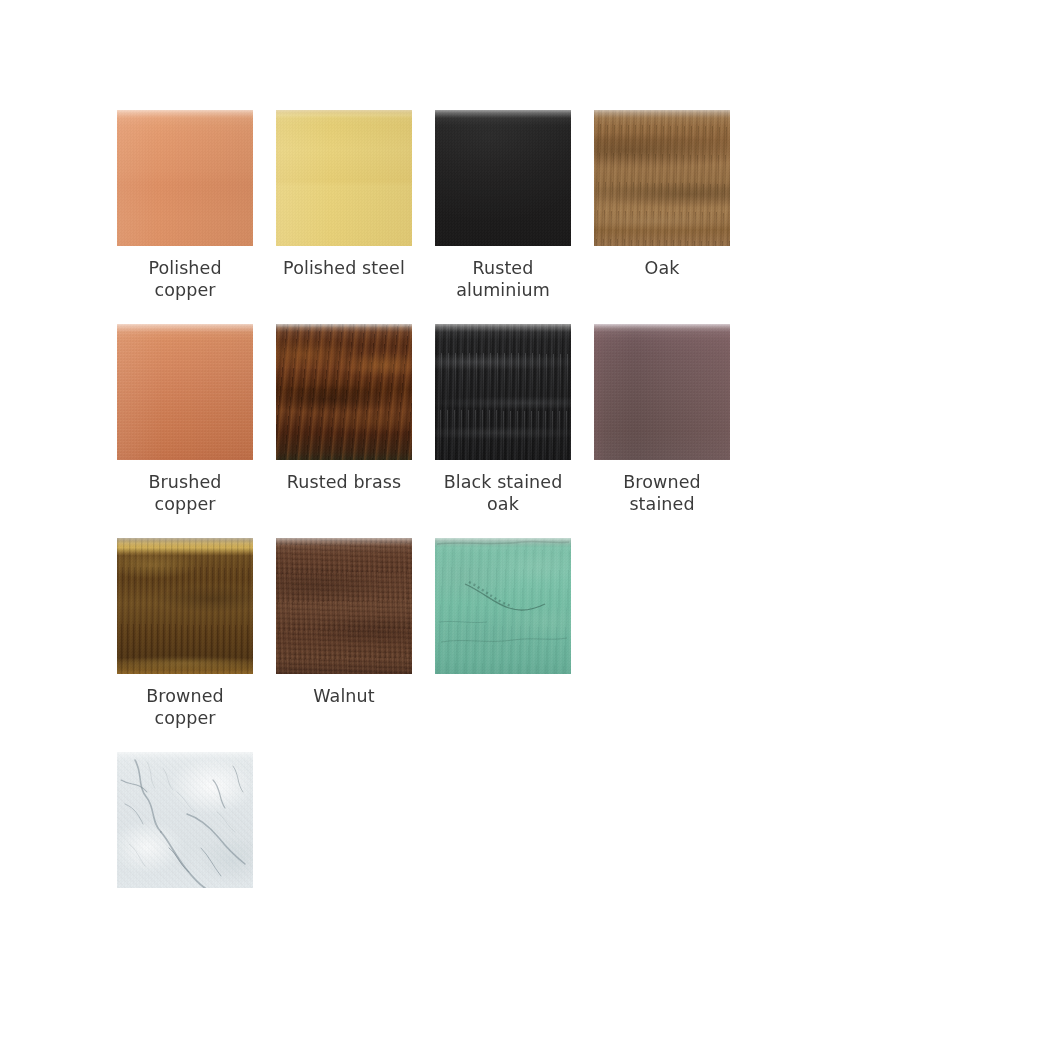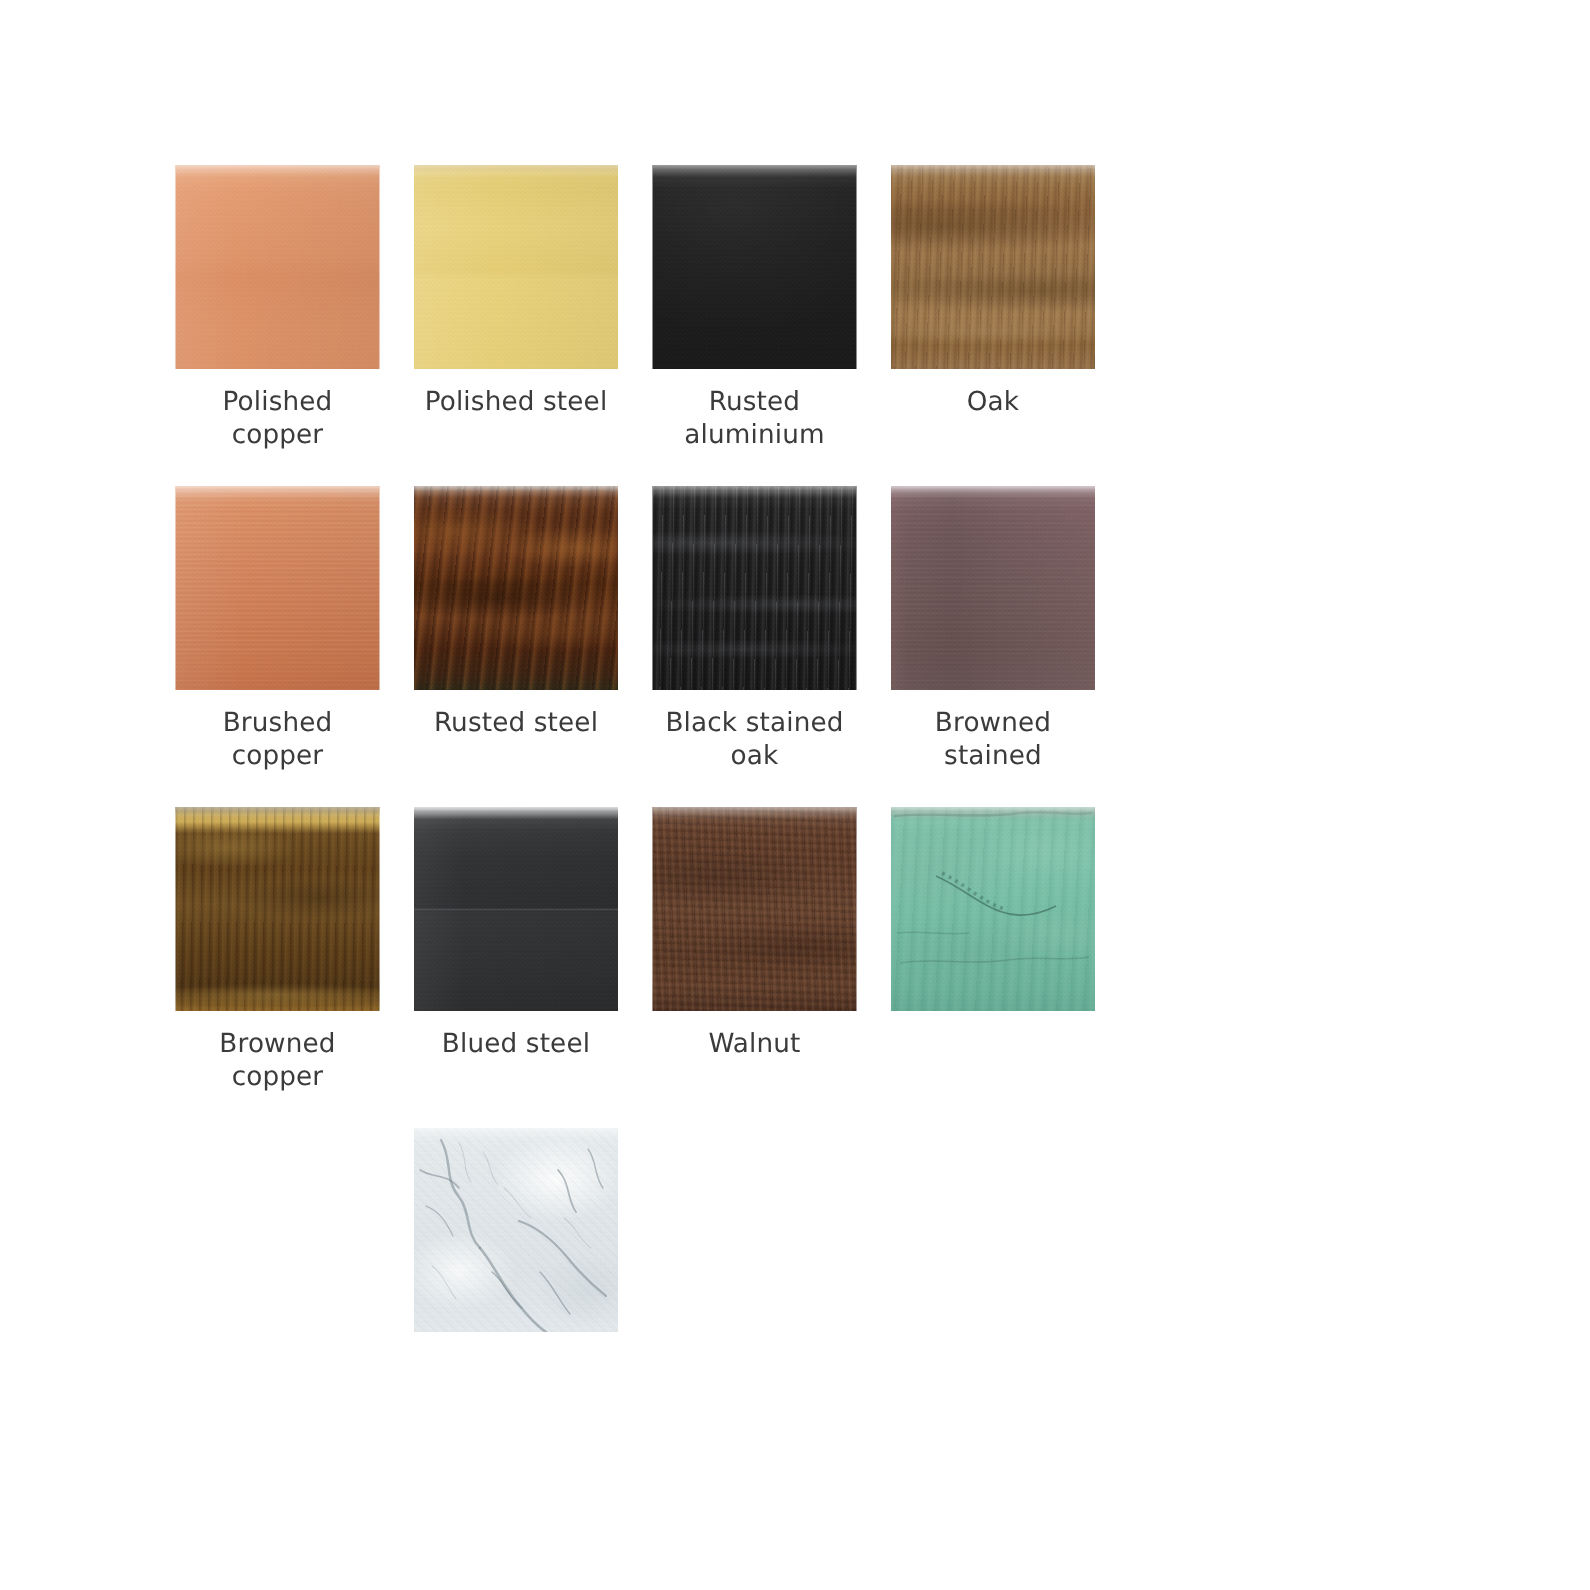--- a/index.html
+++ b/index.html
@@ -445,21 +445,21 @@
 copper</div>
     </div>
     <div class="swatch-cell">
       <div class="swatch-tile m-rusted-steel">
         <div class="tex"></div>
         <div class="tex2"></div>
         <div class="tex3"></div>
         <div class="grain-noise"></div>
         <div class="sheen"></div>
       </div>
-      <div class="swatch-label">Rusted steel</div>
+      <div class="swatch-label">Rusted brass</div>
     </div>
     <div class="swatch-cell">
       <div class="swatch-tile m-black-stained-oak">
         <div class="tex"></div>
         <div class="tex2"></div>
         <div class="tex3"></div>
         <div class="grain-noise"></div>
         <div class="sheen"></div>
       </div>
       <div class="swatch-label">Black stained
@@ -478,30 +478,20 @@
     </div>
     <div class="swatch-cell">
       <div class="swatch-tile m-browned-brass">
         <div class="tex"></div>
         <div class="tex2"></div>
         <div class="tex3"></div>
         <div class="grain-noise"></div>
         <div class="sheen"></div>
       </div>
       <div class="swatch-label">Browned copper</div>
-    </div>
-    <div class="swatch-cell">
-      <div class="swatch-tile m-blued-steel">
-        <div class="tex"></div>
-        <div class="tex2"></div>
-        <div class="tex3"></div>
-        <div class="grain-noise"></div>
-        <div class="sheen"></div>
-      </div>
-      <div class="swatch-label">Blued steel</div>
     </div>
     <div class="swatch-cell">
       <div class="swatch-tile m-walnut">
         <div class="tex"></div>
         <div class="tex2"></div>
         <div class="tex3"></div>
         <div class="grain-noise"></div>
         <div class="sheen"></div>
       </div>
       <div class="swatch-label">Walnut</div>

